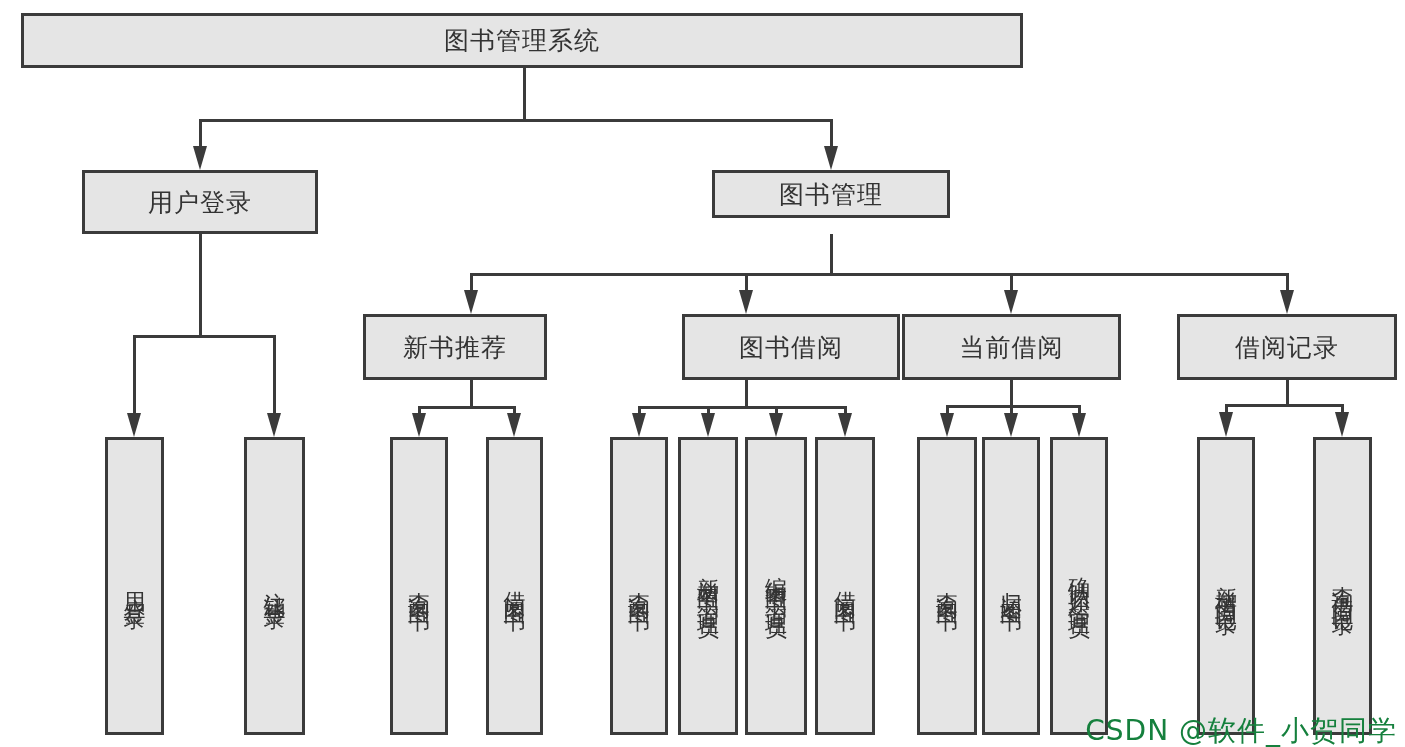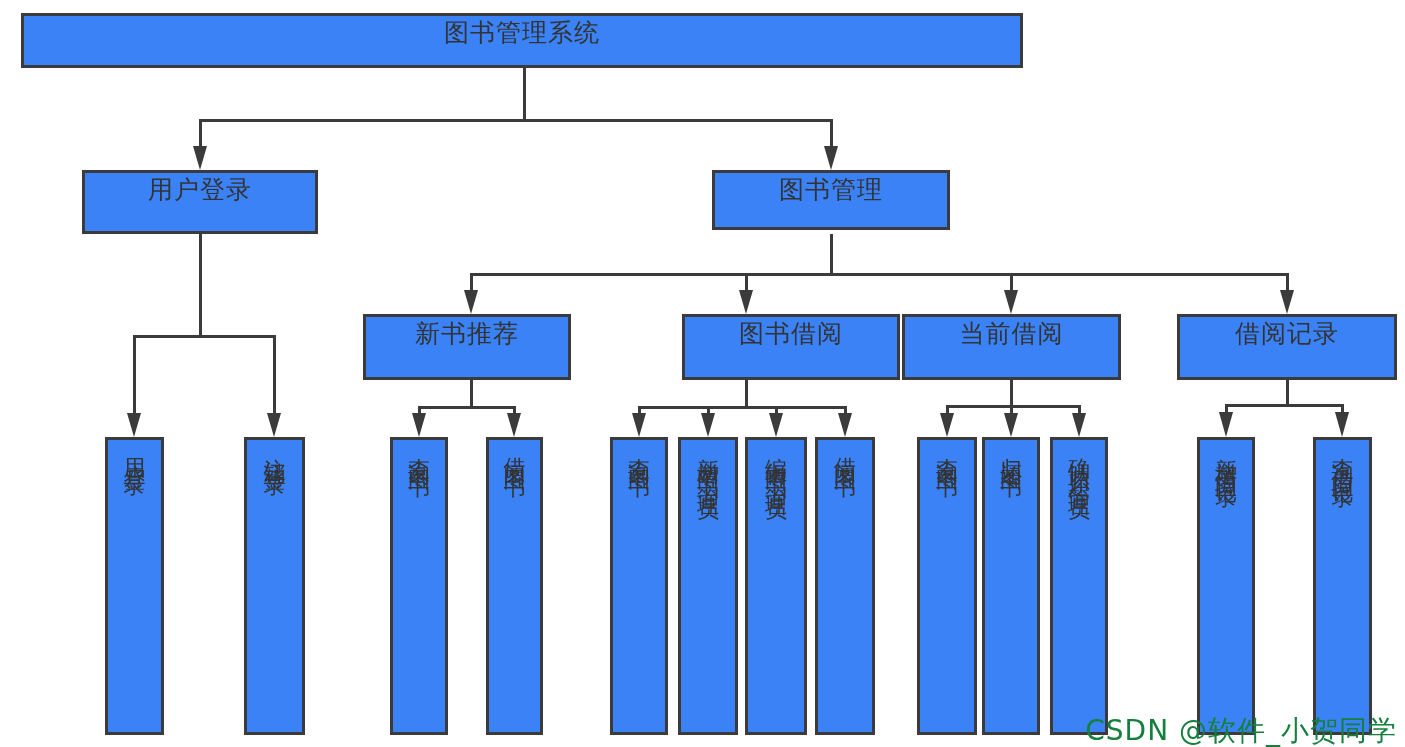--- a/index.html
+++ b/index.html
@@ -19,24 +19,24 @@
     position: absolute;
     left: 0;
     top: 0;
     width: 1405px;
     height: 747px;
     z-index: 1;
   }
   .node {
     position: absolute;
     box-sizing: border-box;
-    background: #3b82f6;
+    background: #e5e5e5;
     border: 3px solid #3b3b3b;
     display: flex;
-    align-items: flex-start;
+    align-items: center;
     justify-content: center;
     color: #333333;
     z-index: 2;
   }
   .h-node {
     font-size: 25px;
     letter-spacing: 1px;
     white-space: nowrap;
   }
   .v-node span {
@@ -112,25 +112,25 @@
     </g>
   </svg>
 
   <div class="node h-node" style="left:21px; top:13px; width:1002px; height:55px;">
     <span>图书管理系统</span>
   </div>
 
   <div class="node h-node" style="left:82px; top:170px; width:236px; height:64px;">
     <span>用户登录</span>
   </div>
-  <div class="node h-node" style="left:712px; top:170px; width:238px; height:60px;">
+  <div class="node h-node" style="left:712px; top:170px; width:238px; height:48px;">
     <span>图书管理</span>
   </div>
 
-  <div class="node h-node" style="left:363px; top:314px; width:208px; height:66px;">
+  <div class="node h-node" style="left:363px; top:314px; width:184px; height:66px;">
     <span>新书推荐</span>
   </div>
   <div class="node h-node" style="left:637px; top:314px; width:218px; height:66px;margin-left:45px;">
     <span>图书借阅</span>
   </div>
   <div class="node h-node" style="left:1177px; top:314px; width:220px; height:66px;">
     <span>借阅记录</span>
   </div>
   <div class="node h-node" style="left:902px; top:314px; width:219px; height:66px;">
     <span>当前借阅</span>

